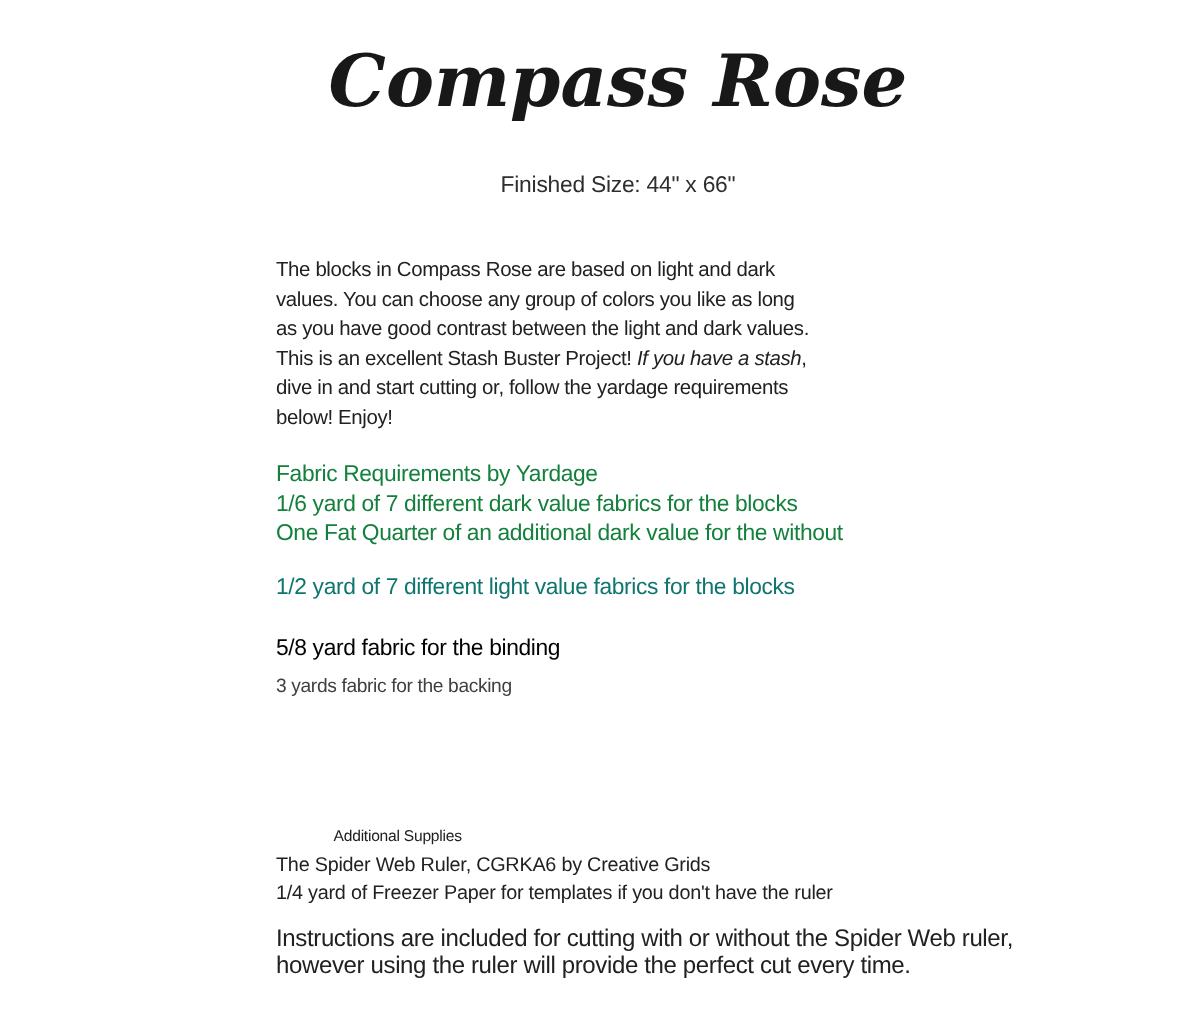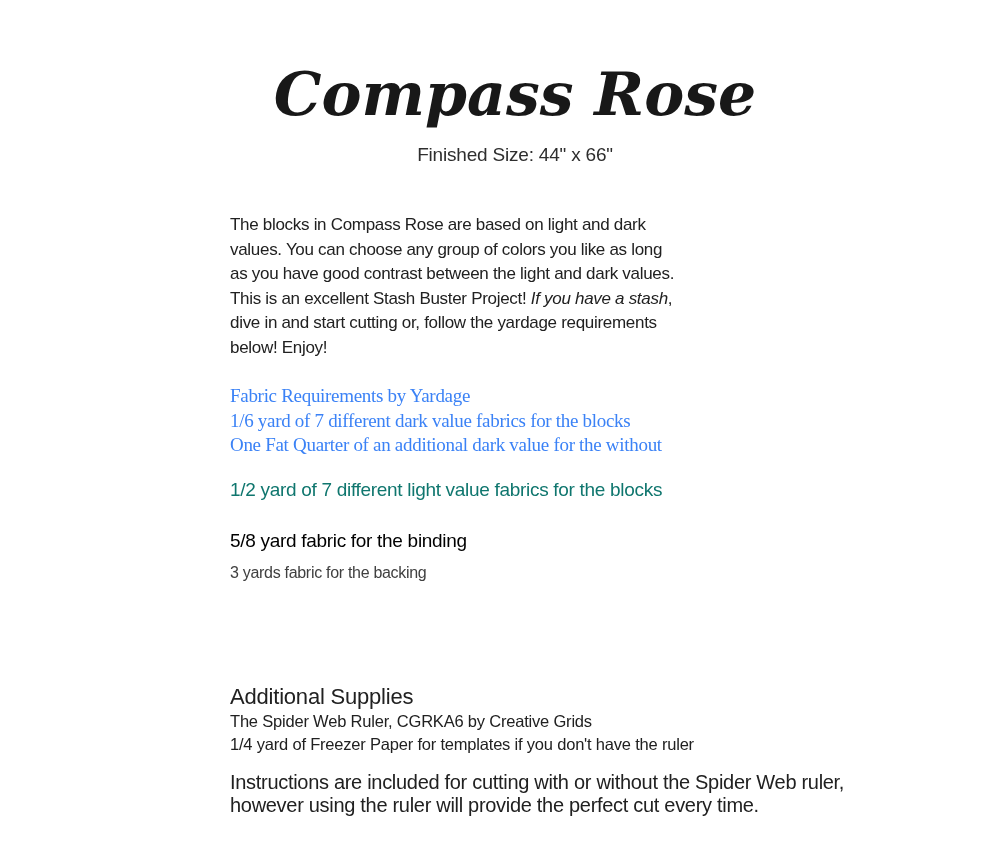--- a/index.html
+++ b/index.html
@@ -28,21 +28,20 @@
   .title {
     top: 28px;
     text-align: center;
     font-family: "DejaVu Serif", serif;
     font-style: italic;
     font-weight: bold;
     font-size: 60px;
     line-height: 80px;
     color: #181818;
     letter-spacing: 0px;
-    margin-top: 26px;
   }
   .subtitle {
     top: 143px;
     text-align: center;
     font-size: 19px;
     line-height: 24px;
     color: #2e2e2e;
     letter-spacing: -0.2px;
   }
   .intro {
@@ -50,23 +49,22 @@
     font-size: 17px;
     line-height: 24.5px;
     color: #212121;
     letter-spacing: -0.3px;
   }
   .intro .italic { font-style: italic; }
   .fabric-req {
     top: 384px;
     font-size: 19px;
     line-height: 24.5px;
-    color: #3b82f6;
+    color: #15803d;
     letter-spacing: -0.3px;
-    font-family: Liberation Serif, serif;
   }
   .light-item {
     top: 478px;
     font-size: 19px;
     line-height: 24.5px;
     color: #0f766e;
     letter-spacing: -0.3px;
   }
   .binding-item {
     top: 529px;
@@ -77,24 +75,25 @@
   }
   .backing-item {
     top: 561px;
     font-size: 16px;
     line-height: 24.5px;
     color: #404040;
     letter-spacing: -0.3px;
   }
   .supplies-heading {
     top: 685px;
-    font-size: 22px;
+    font-size: 13px;
     line-height: 24px;
     color: #212121;
     letter-spacing: -0.2px;
+    margin-left: 48px;
   }
   .supplies-items {
     top: 710px;
     font-size: 16.5px;
     line-height: 23px;
     color: #212121;
     letter-spacing: -0.2px;
   }
   .instructions {
     top: 771px;

